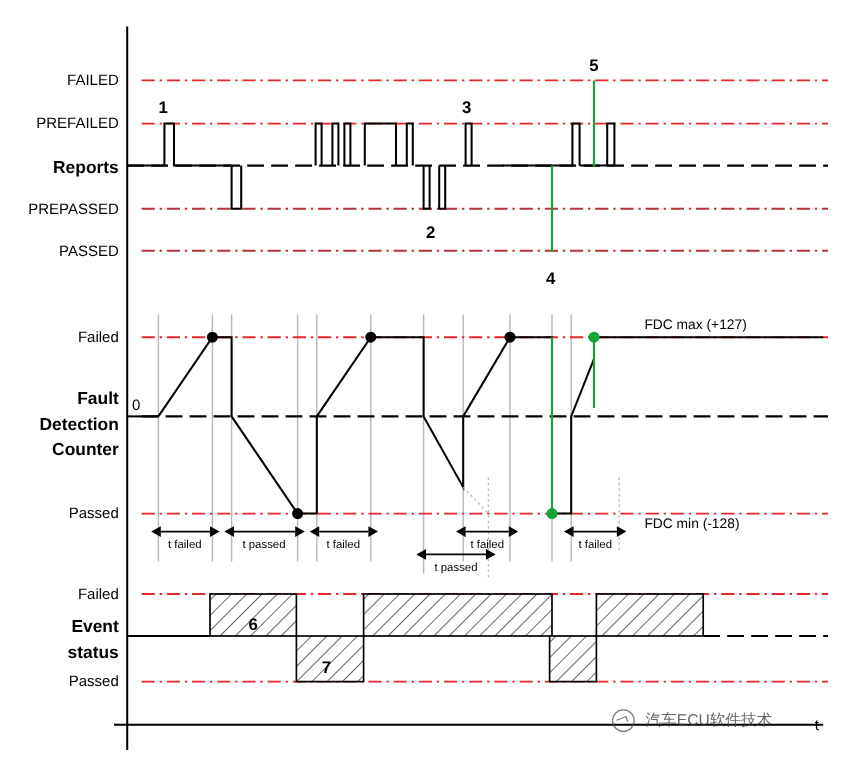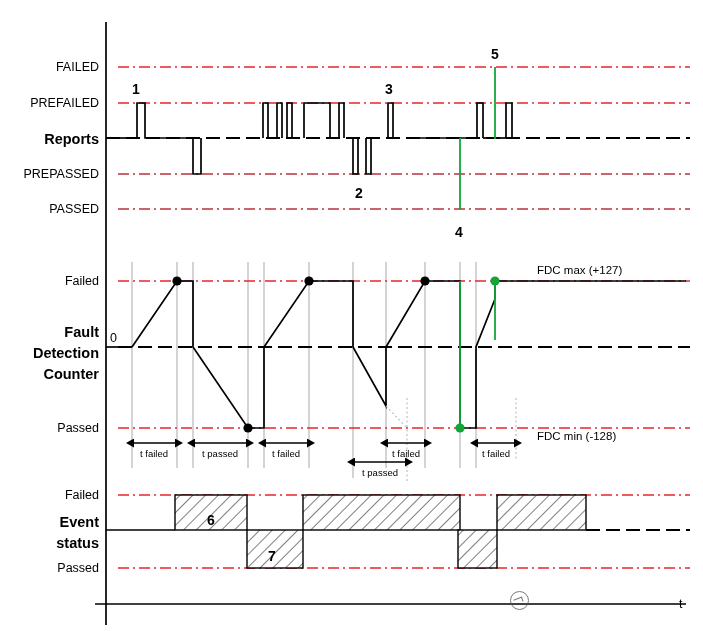--- a/index.html
+++ b/index.html
@@ -312,14 +312,15 @@
 
   <g>
     <line class="black-solid" x1="95" y1="604" x2="686" y2="604"></line>
     <text class="t-axis-label" x="679" y="608">t</text>
   </g>
 
 </svg>
 
 <div class="watermark">
   <div class="wm-logo"></div>
+  <div class="wm-text">汽车ECU软件技术</div>
 </div>
 </div>
 
 </body></html>

